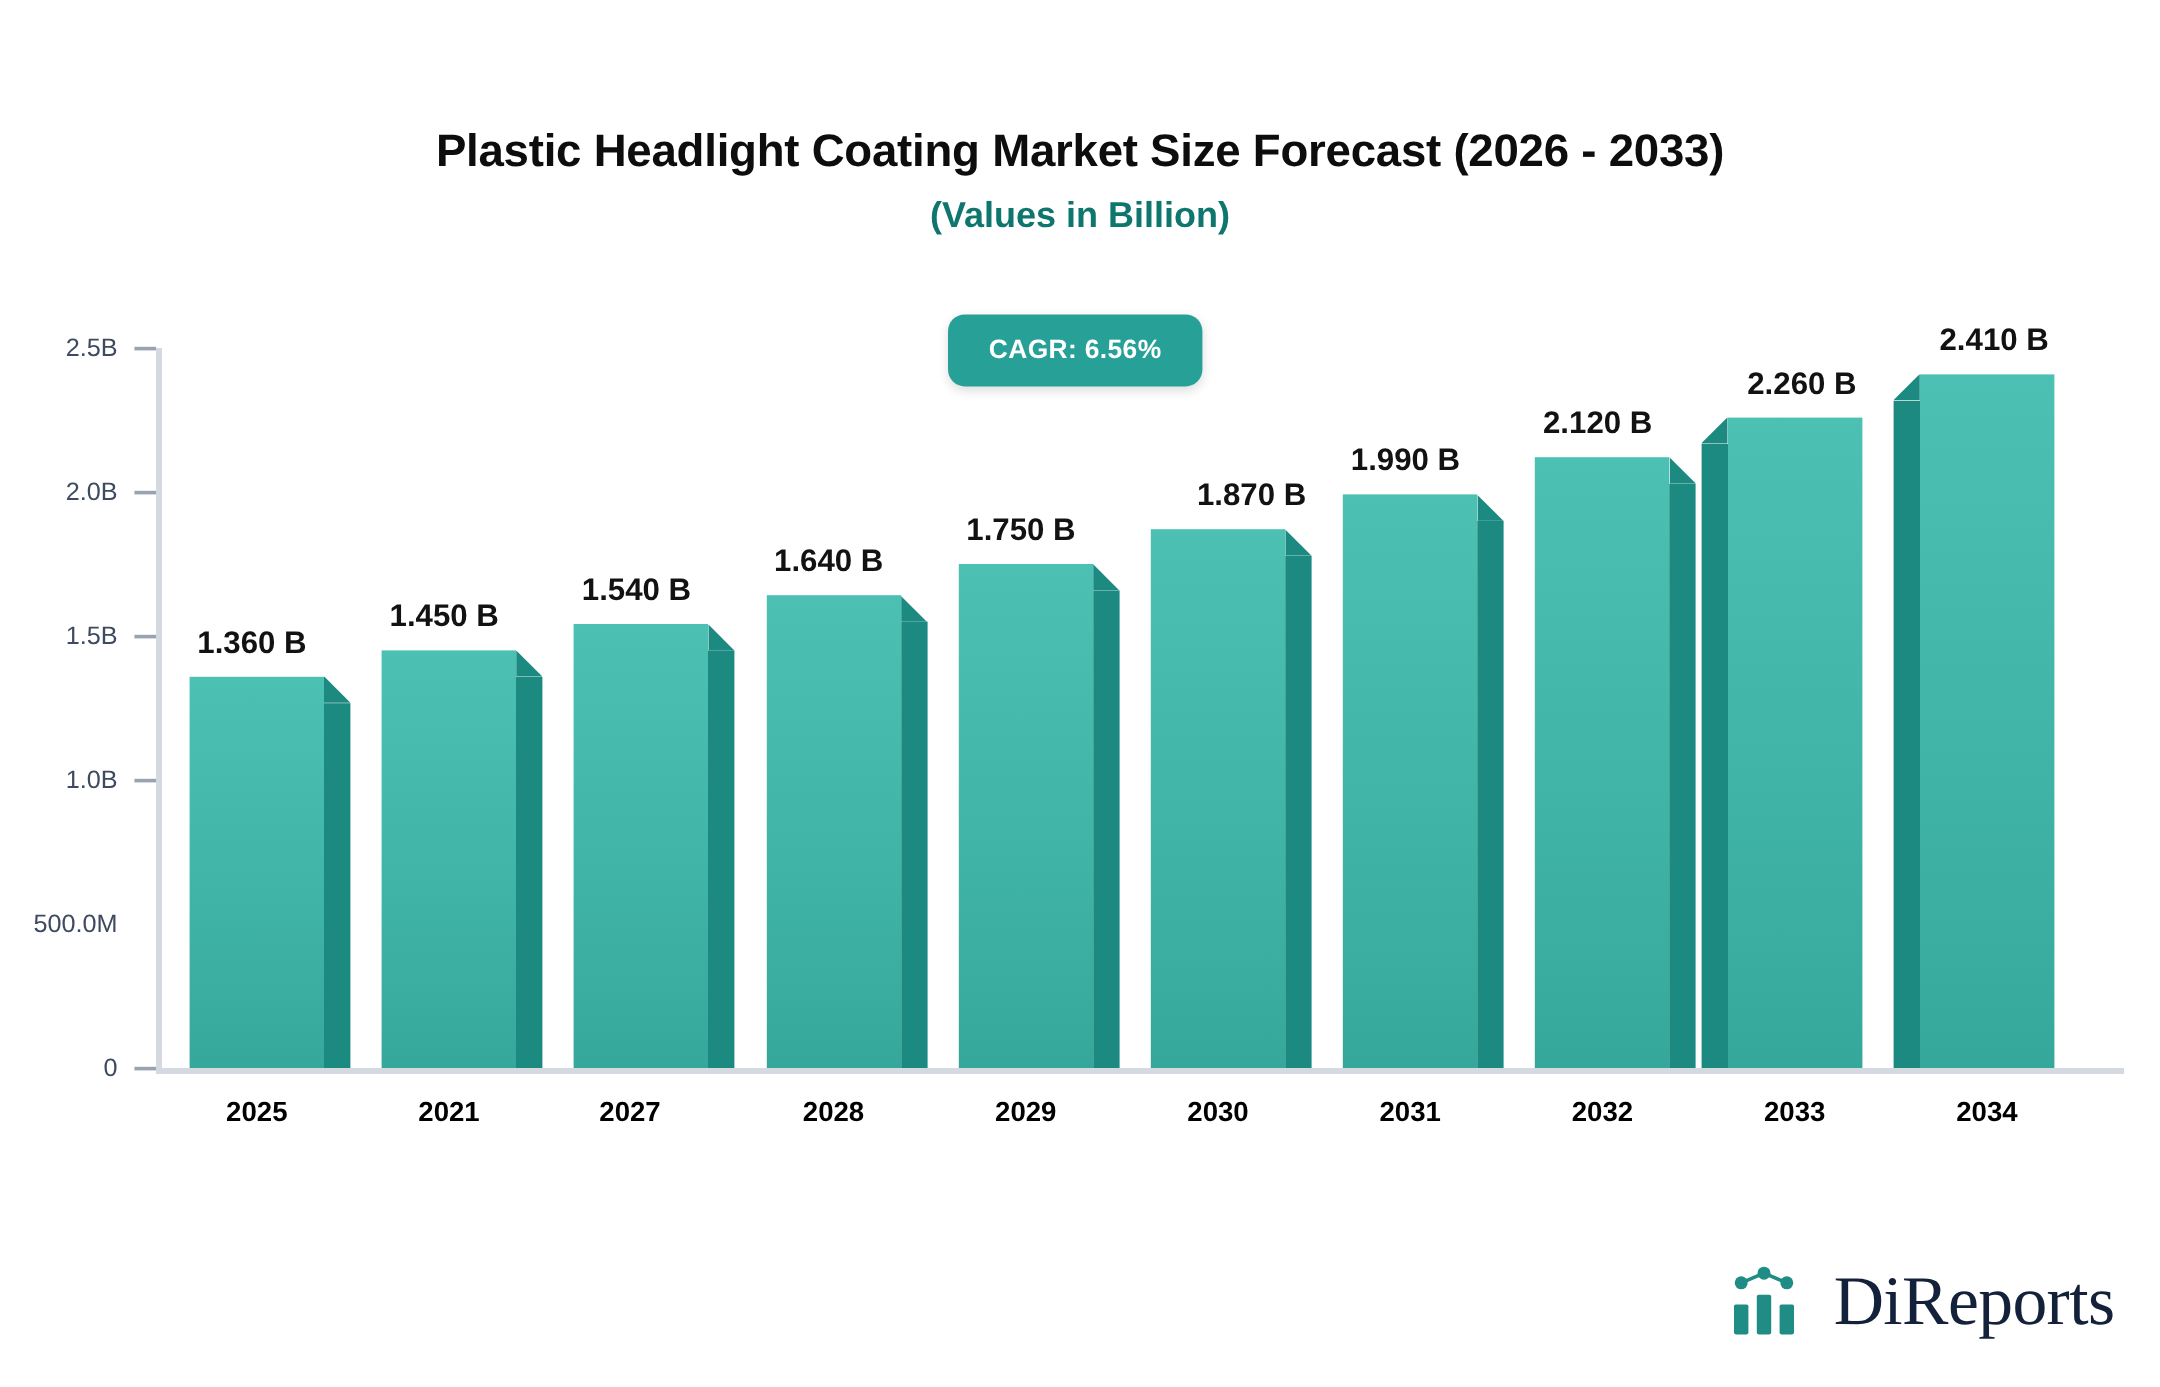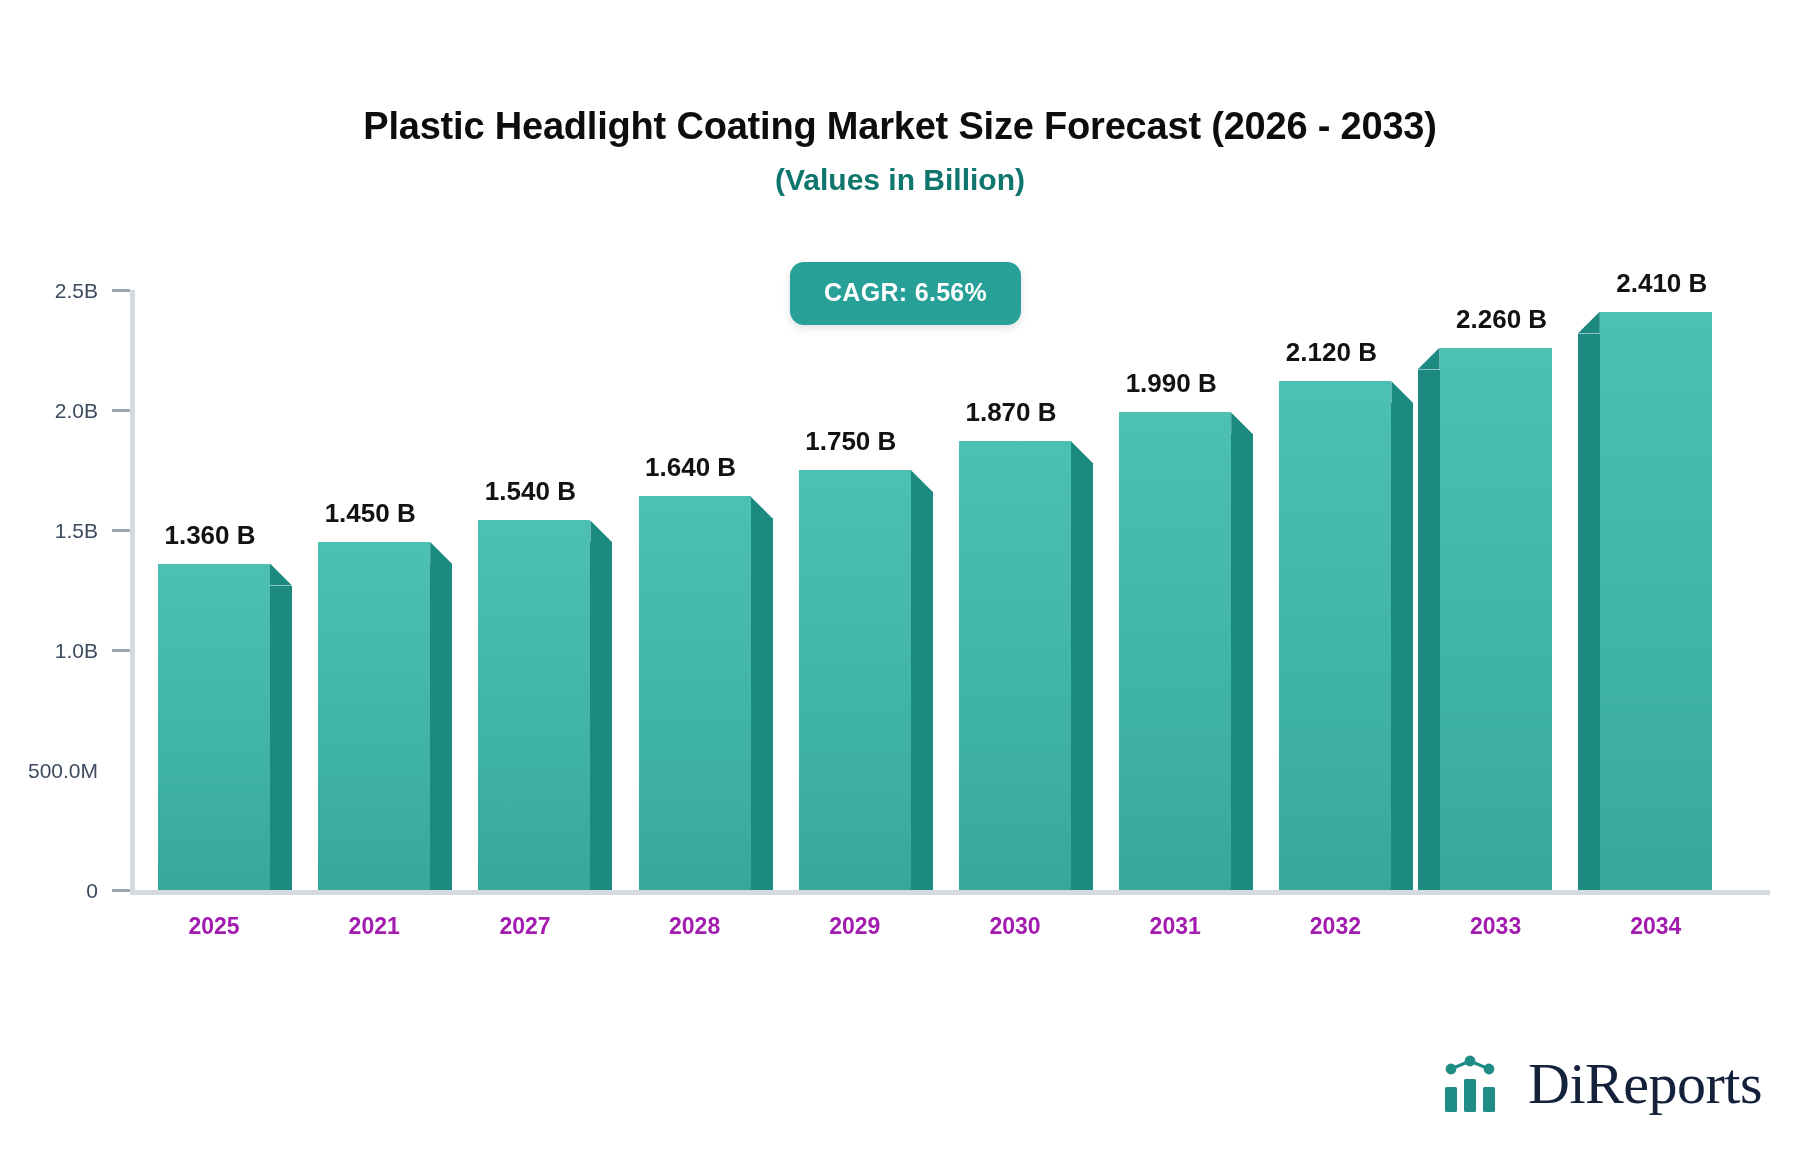--- a/index.html
+++ b/index.html
@@ -51,21 +51,21 @@
     white-space: nowrap;
   }
 
   
   #cagr-badge {
     position: absolute;
     left: 790px;
     top: 262px;
     background: #27a198;
     color: #ffffff;
-    font-size: 25px;
+    font-size: 22px;
     font-weight: bold;
     border-radius: 14px;
     padding: 16px 34px 18px 34px;
     box-shadow: 0 3px 9px rgba(0,0,0,0.13);
     white-space: nowrap;
     letter-spacing: 0.3px;
   }
 
   
   #plot-area {
@@ -171,21 +171,21 @@
     top: 915px;
     width: 1640px;
     height: 40px;
   }
   .x-label {
     position: absolute;
     top: 0;
     transform: translateX(-50%);
     font-size: 23px;
     font-weight: bold;
-    color: #a21caf;
+    color: #000000;
     white-space: nowrap;
     line-height: 1;
   }
 
   
   #logo {
     position: absolute;
     right: 38px;
     bottom: 42px;
     display: flex;
@@ -266,21 +266,21 @@
           <div class="bar-side right" style="height: 371.6px;"></div>
           <div class="bar-cap" style="bottom: 371.6px; left: 100%; clip-path: polygon(0px 0px, 100% 100%, 0px 100%);"></div>
           <div class="bar-face" style="height: 393.6px;"></div>
         </div>
         <div class="bar-value" style="left: 720.8px; bottom: 436px; position: absolute;">1.750 B</div>
         <div class="bar-group" style="left: 668.8px; width: 112px; height: 420px;">
           <div class="bar-side right" style="height: 398px;"></div>
           <div class="bar-cap" style="bottom: 398px; left: 100%; clip-path: polygon(0px 0px, 100% 100%, 0px 100%);"></div>
           <div class="bar-face" style="height: 420px;"></div>
         </div>
-        <div class="bar-value" style="left: 881px; bottom: 464.8px; position: absolute;">1.870 B</div>
+        <div class="bar-value" style="left: 913px; bottom: 464.8px; position: absolute;">1.870 B</div>
         <div class="bar-group" style="left: 829px; width: 112px; height: 448.8px;">
           <div class="bar-side right" style="height: 426.8px;"></div>
           <div class="bar-cap" style="bottom: 426.8px; left: 100%; clip-path: polygon(0px 0px, 100% 100%, 0px 100%);"></div>
           <div class="bar-face" style="height: 448.8px;"></div>
         </div>
         <div class="bar-value" style="left: 1041.2px; bottom: 493.6px; position: absolute;">1.990 B</div>
         <div class="bar-group" style="left: 989.2px; width: 112px; height: 477.6px;">
           <div class="bar-side right" style="height: 455.6px;"></div>
           <div class="bar-cap" style="bottom: 455.6px; left: 100%; clip-path: polygon(0px 0px, 100% 100%, 0px 100%);"></div>
           <div class="bar-face" style="height: 477.6px;"></div>

